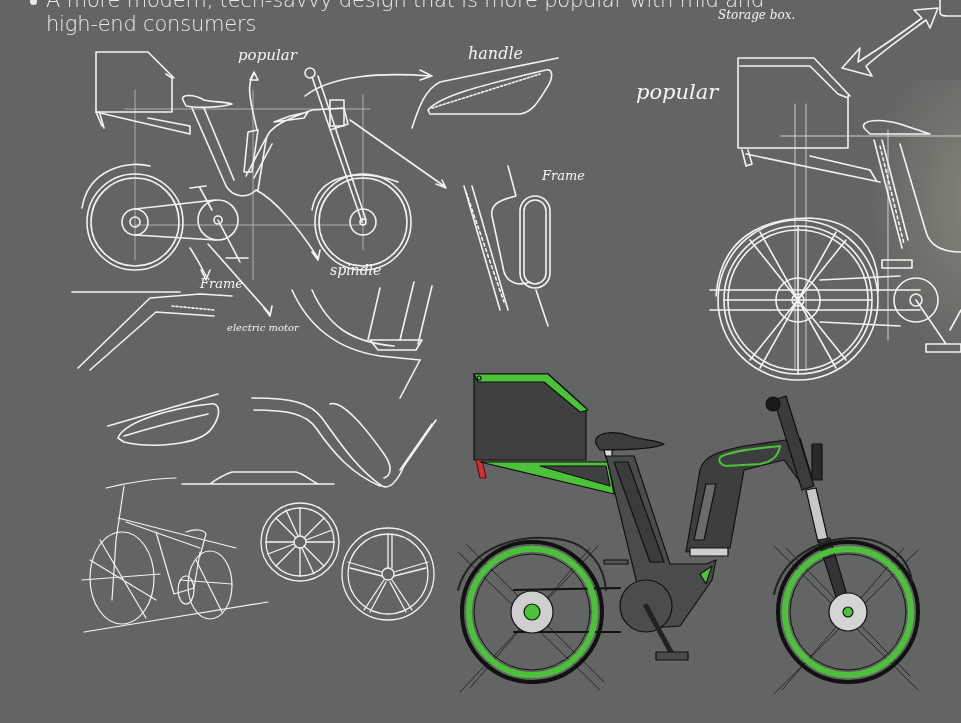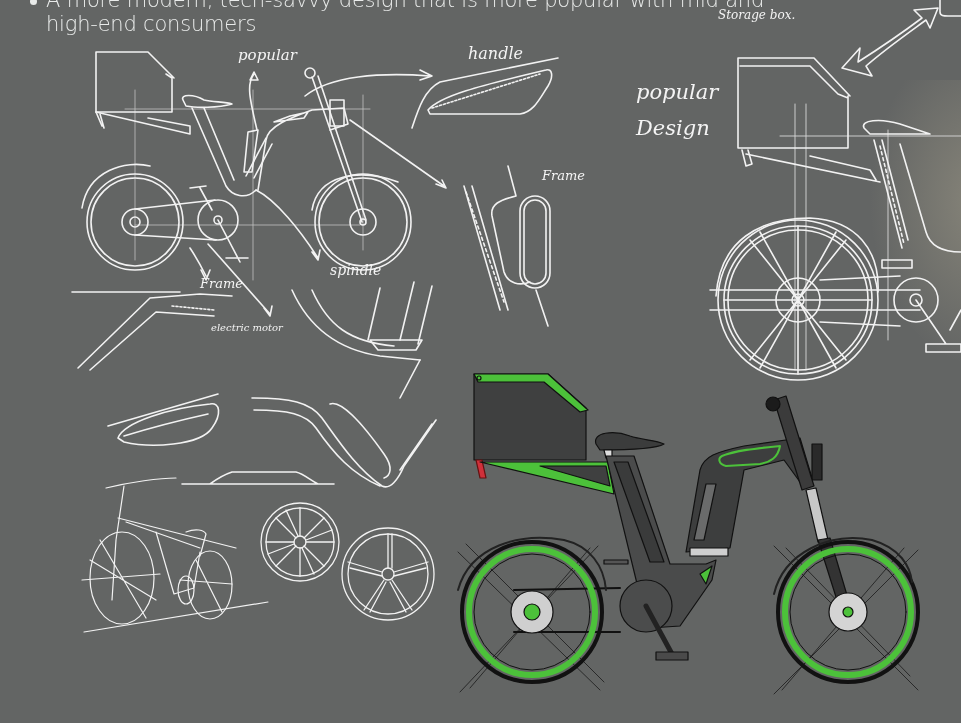--- a/index.html
+++ b/index.html
@@ -6,21 +6,21 @@
   body{width:961px;height:723px;overflow:hidden;background:#636564;position:relative;font-family:"Liberation Sans",sans-serif;}
   .canvas{position:absolute;left:0;top:0;width:867px;height:723px;}
   .bullet-text{position:absolute;left:46px;top:-12px;color:#e9ebea;font-size:21px;line-height:24px;font-family:"DejaVu Sans",sans-serif;font-weight:300;letter-spacing:-0.2px;width:760px;}
   .bullet-dot{position:absolute;left:-16px;top:10px;width:7px;height:7px;background:#e9ebea;border-radius:50%;}
   .hand{position:absolute;color:#f4f4f4;font-family:"DejaVu Serif",serif;font-style:italic;white-space:nowrap;}
   .lbl-battery{left:238px;top:46px;font-size:15px;}
   .lbl-handle{left:468px;top:44px;font-size:16px;}
   .lbl-light{left:542px;top:168px;font-size:13px;}
   .lbl-frame{left:200px;top:276px;font-size:13px;}
   .lbl-spindle{left:290px;top:262px;font-size:14px;margin-left:40px;}
-  .lbl-motor{left:211px;top:322px;font-size:10px;text-align:right;}
+  .lbl-motor{left:227px;top:322px;font-size:10px;text-align:right;}
   .lbl-storage{left:718px;top:8px;font-size:12px;}
   .lbl-modular{left:636px;top:74px;font-size:21px;line-height:36px;}
   .glow{position:absolute;left:860px;top:80px;width:200px;height:300px;background:radial-gradient(ellipse at 60% 40%,rgba(200,190,160,0.35),rgba(99,101,100,0) 65%);}
 </style>
 </head>
 <body>
 
 <div class="canvas">
 
   <div class="bullet-text">
@@ -249,16 +249,15 @@
 
   <span class="hand lbl-battery">popular</span>
   <span class="hand lbl-handle">handle</span>
   <span class="hand lbl-light">Frame</span>
   <span class="hand lbl-frame">Frame</span>
   <span class="hand lbl-spindle">spindle</span>
   <span class="hand lbl-motor">electric motor</span>
   <span class="hand lbl-storage">Storage box.</span>
   <div class="hand lbl-modular">
     <div>popular</div>
-    <div>Design</div>
   </div>
 
 </div>
 
 </body></html>

